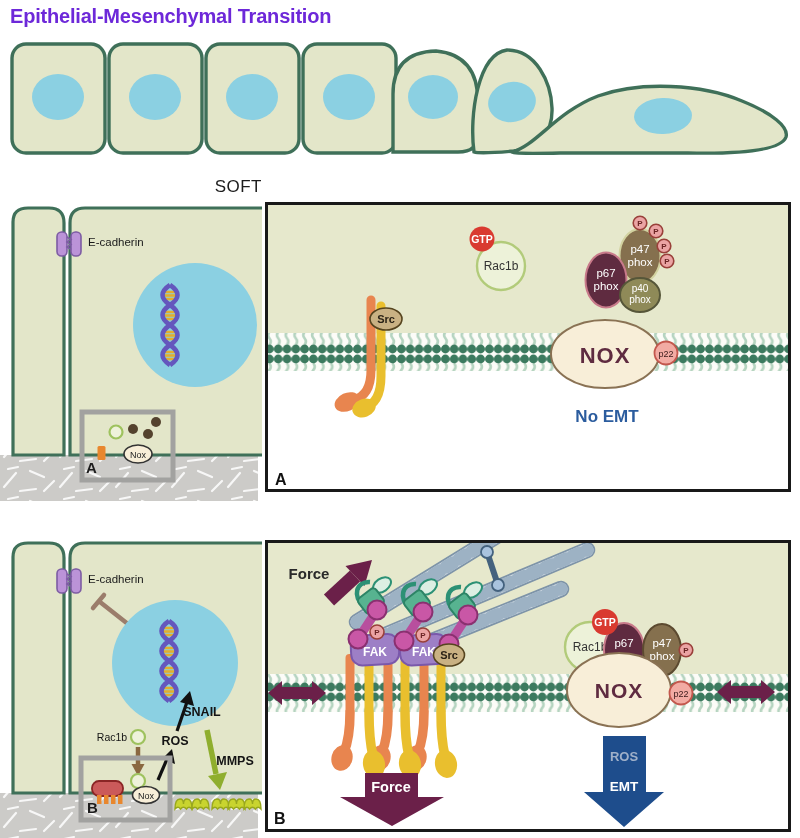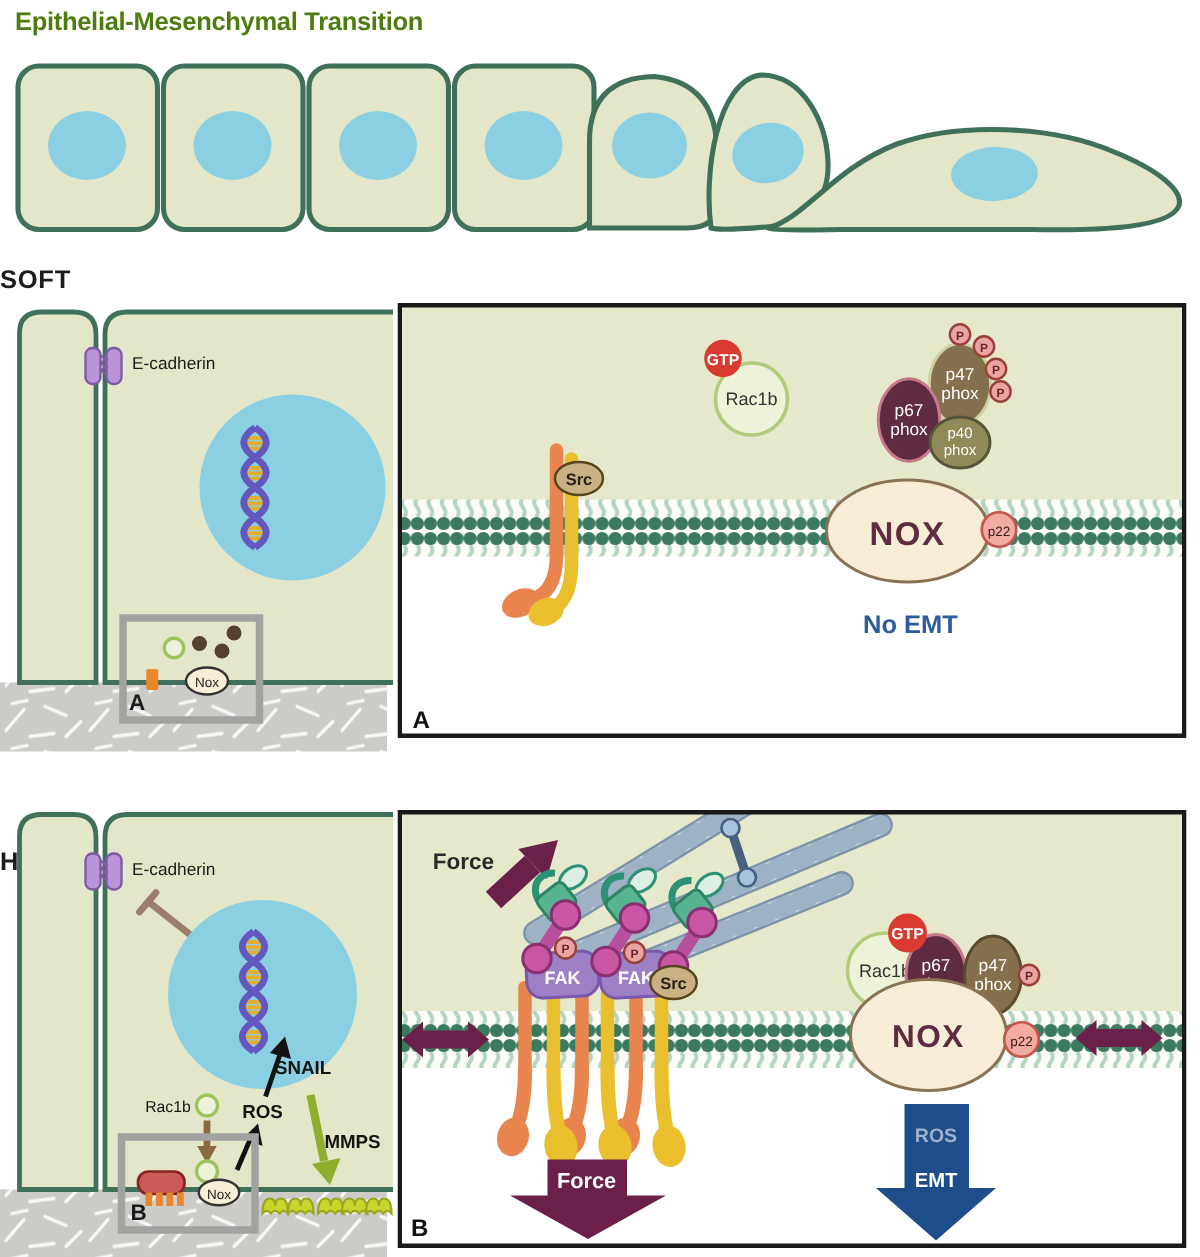--- a/index.html
+++ b/index.html
@@ -1,20 +1,20 @@
 <!DOCTYPE html>
 <html><head>
 <meta charset="utf-8">
 <style>
   html,body{margin:0;padding:0;background:#fff;}
   .canvas{position:relative;width:800px;height:838px;background:#ffffff;
           font-family:"Liberation Sans",sans-serif;overflow:hidden;}
   .canvas svg{position:absolute;display:block;font-family:"Liberation Sans",sans-serif;}
-  .title{position:absolute;left:10px;top:5px;font-size:17px;font-weight:600;color:#4d7c0f;letter-spacing:-0.2px;}
-  .sec-label{position:absolute;left:0;width:262px;text-align:left;font-size:17px;font-weight:700;color:#1c1c1c;letter-spacing:0.5px;}
+  .title{position:absolute;left:10px;top:5px;font-size:20px;font-weight:600;color:#6d28d9;letter-spacing:-0.2px;}
+  .sec-label{position:absolute;left:0;width:262px;text-align:right;font-size:17px;font-weight:400;color:#1c1c1c;letter-spacing:0.5px;}
   .sec-label.soft{top:177px;}
   .sec-label.hard{top:517px;margin-top:48px;}
   svg text{font-family:"Liberation Sans",sans-serif;}
 </style>
 </head>
 <body>
 
 <div class="canvas">
 
   <div class="title">Epithelial-Mesenchymal Transition</div>

